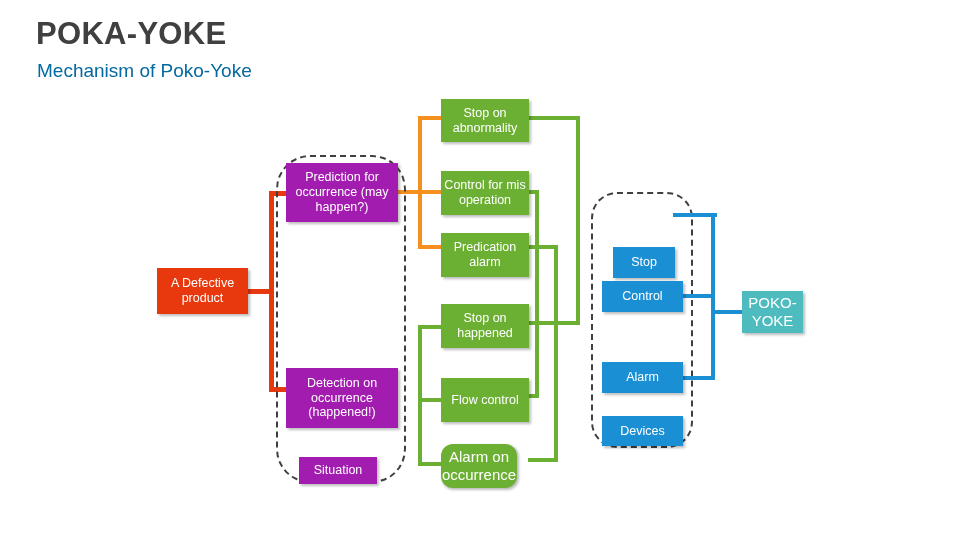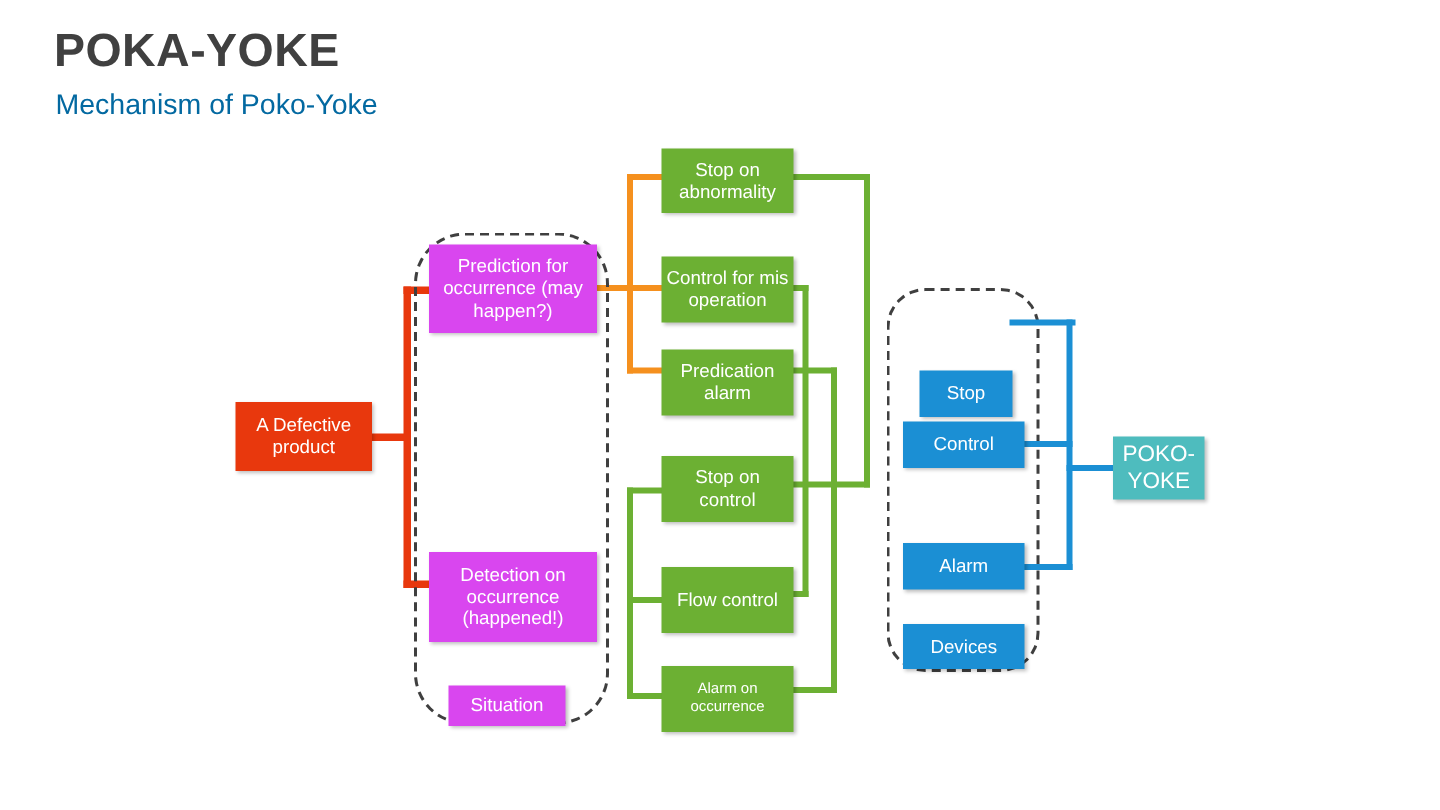--- a/index.html
+++ b/index.html
@@ -49,21 +49,21 @@
     align-items: center;
     justify-content: center;
     text-align: center;
     color: #ffffff;
     font-weight: normal;
     line-height: 1.18;
     box-shadow: 1.5px 1.5px 2.5px rgba(0,0,0,0.26);
     padding: 2px 3px;
   }
   .node.red    { background: #E8380D; }
-  .node.orange { background: #d946ef; align-items: center; }
+  .node.orange { background: #a21caf; align-items: center; }
   .node.green  { background: #6CB033; }
   .node.blue   { background: #1B8FD4; }
   .node.teal   { background: #4EBCBE; }
 
   
   .group {
     position: absolute;
     box-sizing: border-box;
     border: 2.5px dashed #3F3F3F;
     border-radius: 34px;
@@ -144,26 +144,26 @@
     <span>Stop on abnormality</span>
   </div>
   <div class="node green" style="left:441px; top:171px; width:88px; height:44px; font-size:12.5px;">
     <span>Control for mis operation</span>
   </div>
   <div class="node green" style="left:441px; top:233px; width:88px; height:44px; font-size:12.5px;">
     <span>Predication alarm</span>
   </div>
 
   <div class="node green" style="left:441px; top:304px; width:88px; height:44px; font-size:12.5px;">
-    <span>Stop on control</span>
+    <span>Stop on happened</span>
   </div>
   <div class="node green" style="left:441px; top:378px; width:88px; height:44px; font-size:12.5px;">
     <span>Flow control</span>
   </div>
-  <div class="node green" style="left:441px; top:444px; width:88px; height:44px; font-size:10px;">
+  <div class="node green" style="left:441px; top:444px; width:76px; height:44px; font-size:15px;border-radius:12px;">
     <span>Alarm on occurrence</span>
   </div>
 
   <div class="node blue" style="left:613px; top:199px; width:62px; height:31px; font-size:12.5px;margin-top:48px;">
     <span>Stop</span>
   </div>
   <div class="node blue" style="left:602px; top:281px; width:81px; height:31px; font-size:12.5px;">
     <span>Control</span>
   </div>
   <div class="node blue" style="left:602px; top:362px; width:81px; height:31px; font-size:12.5px;">

